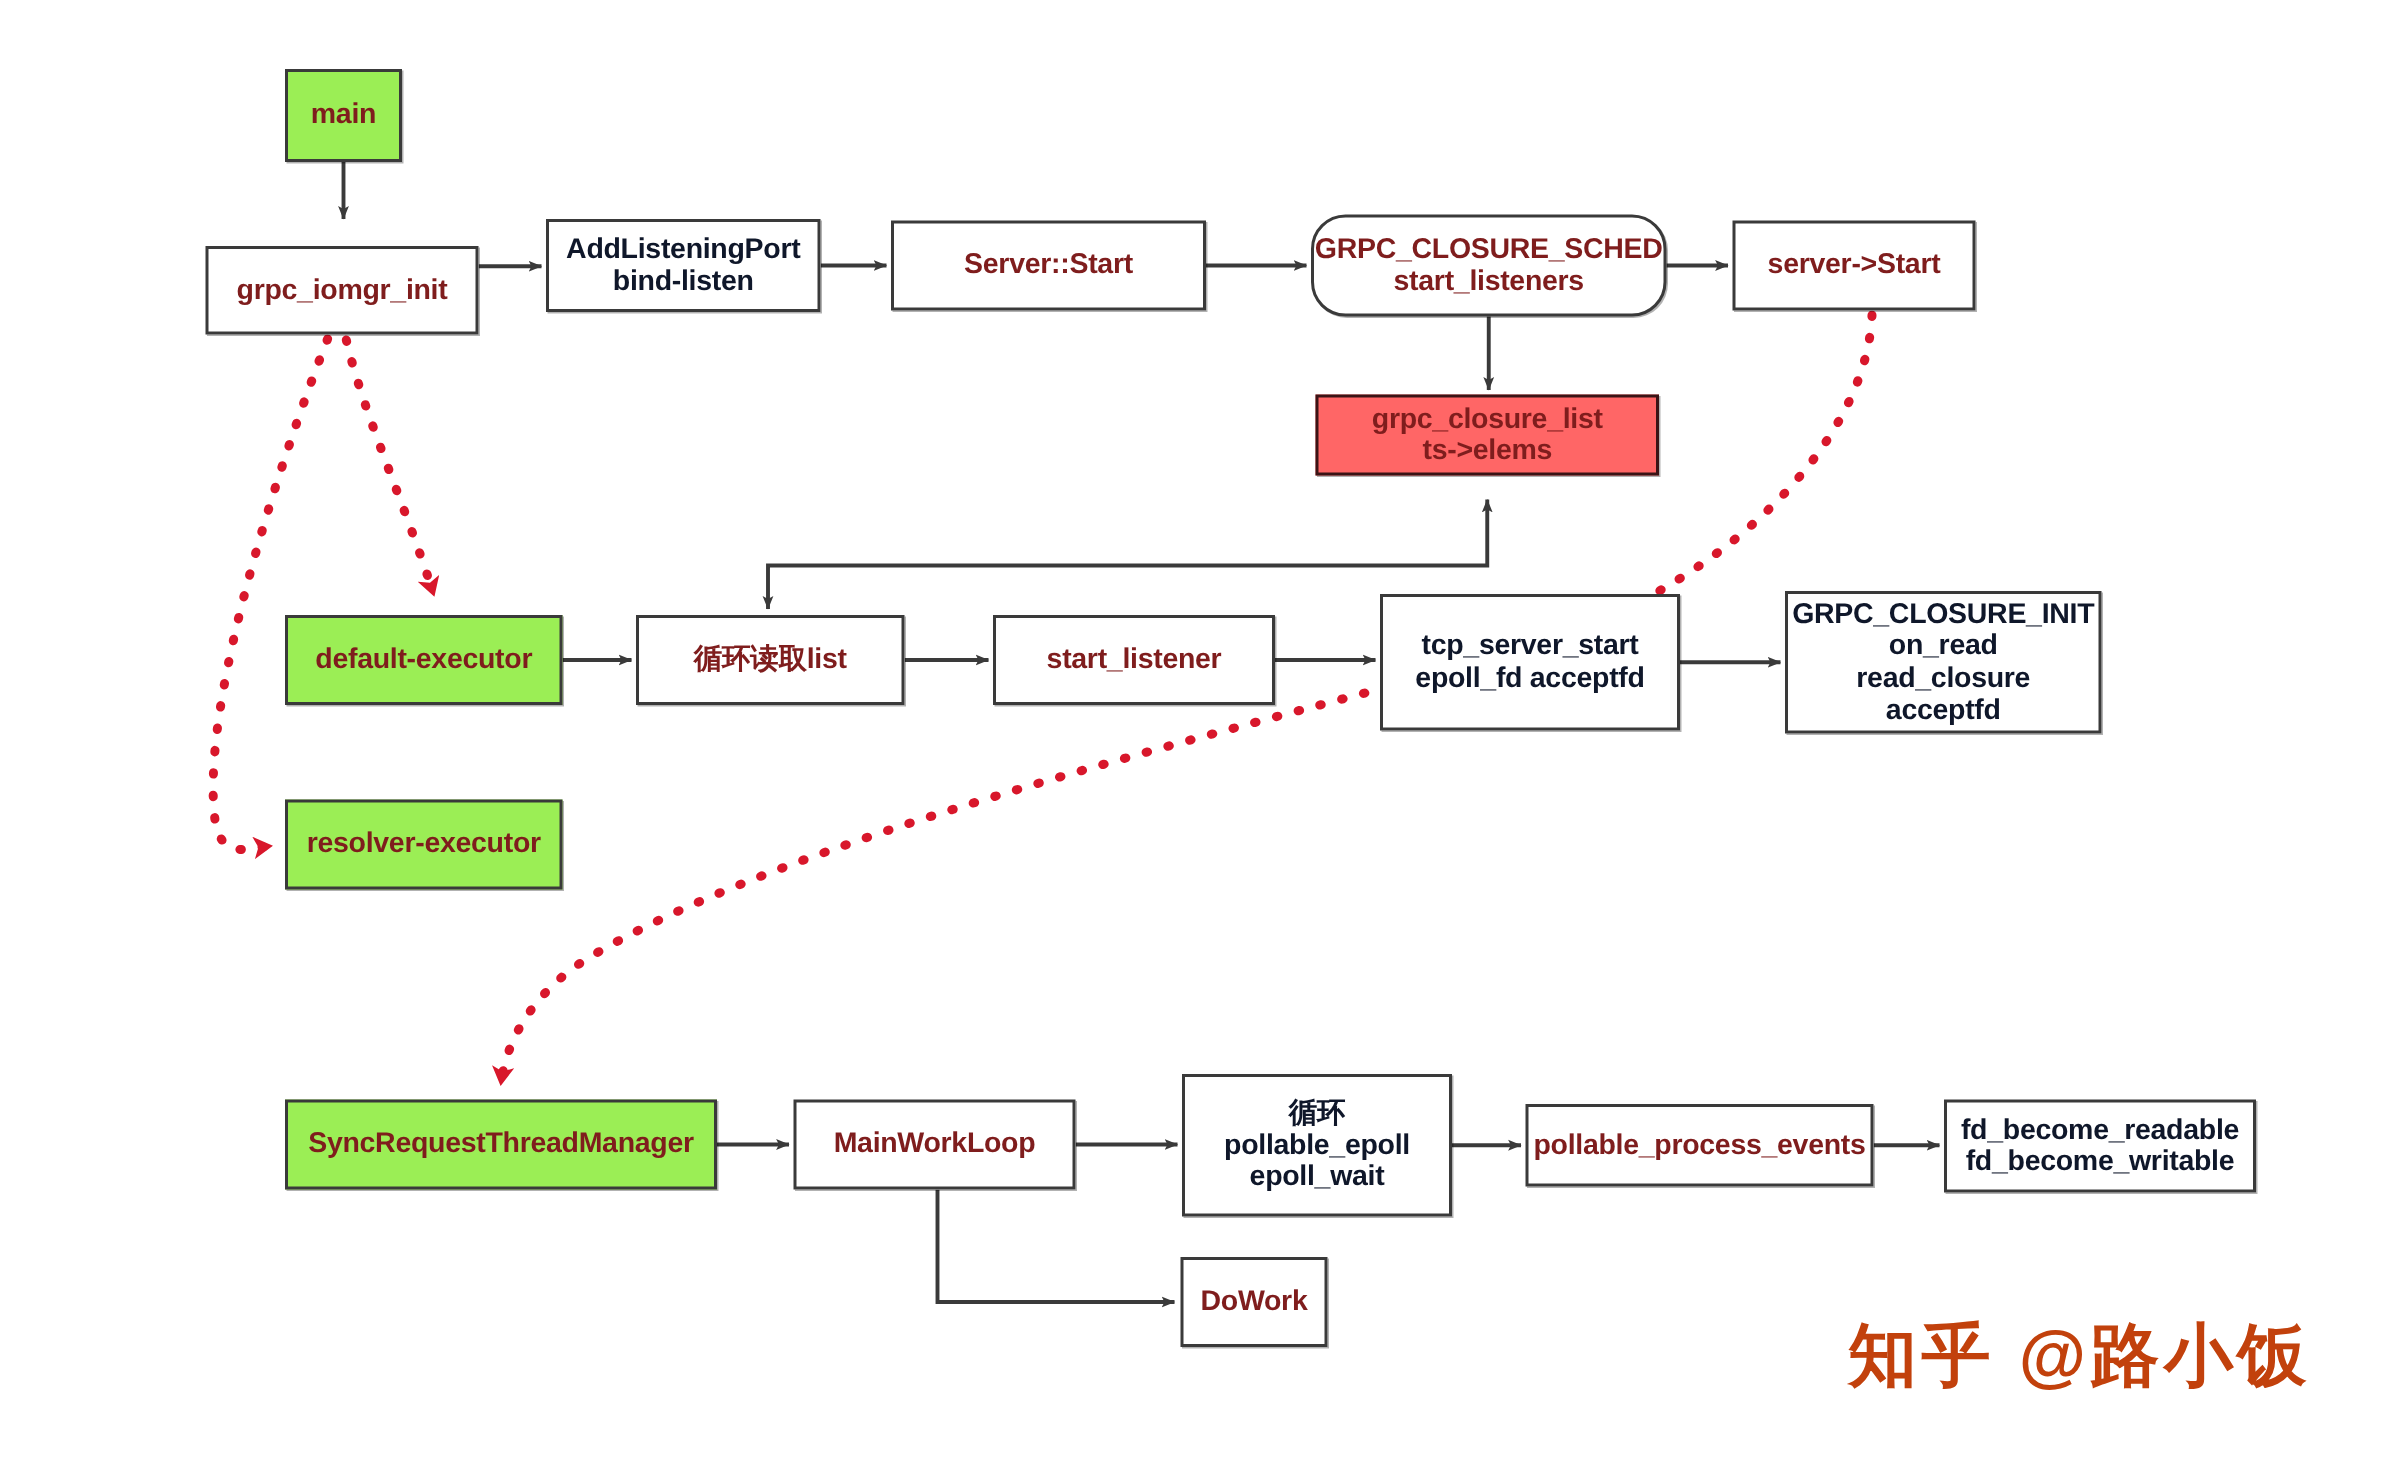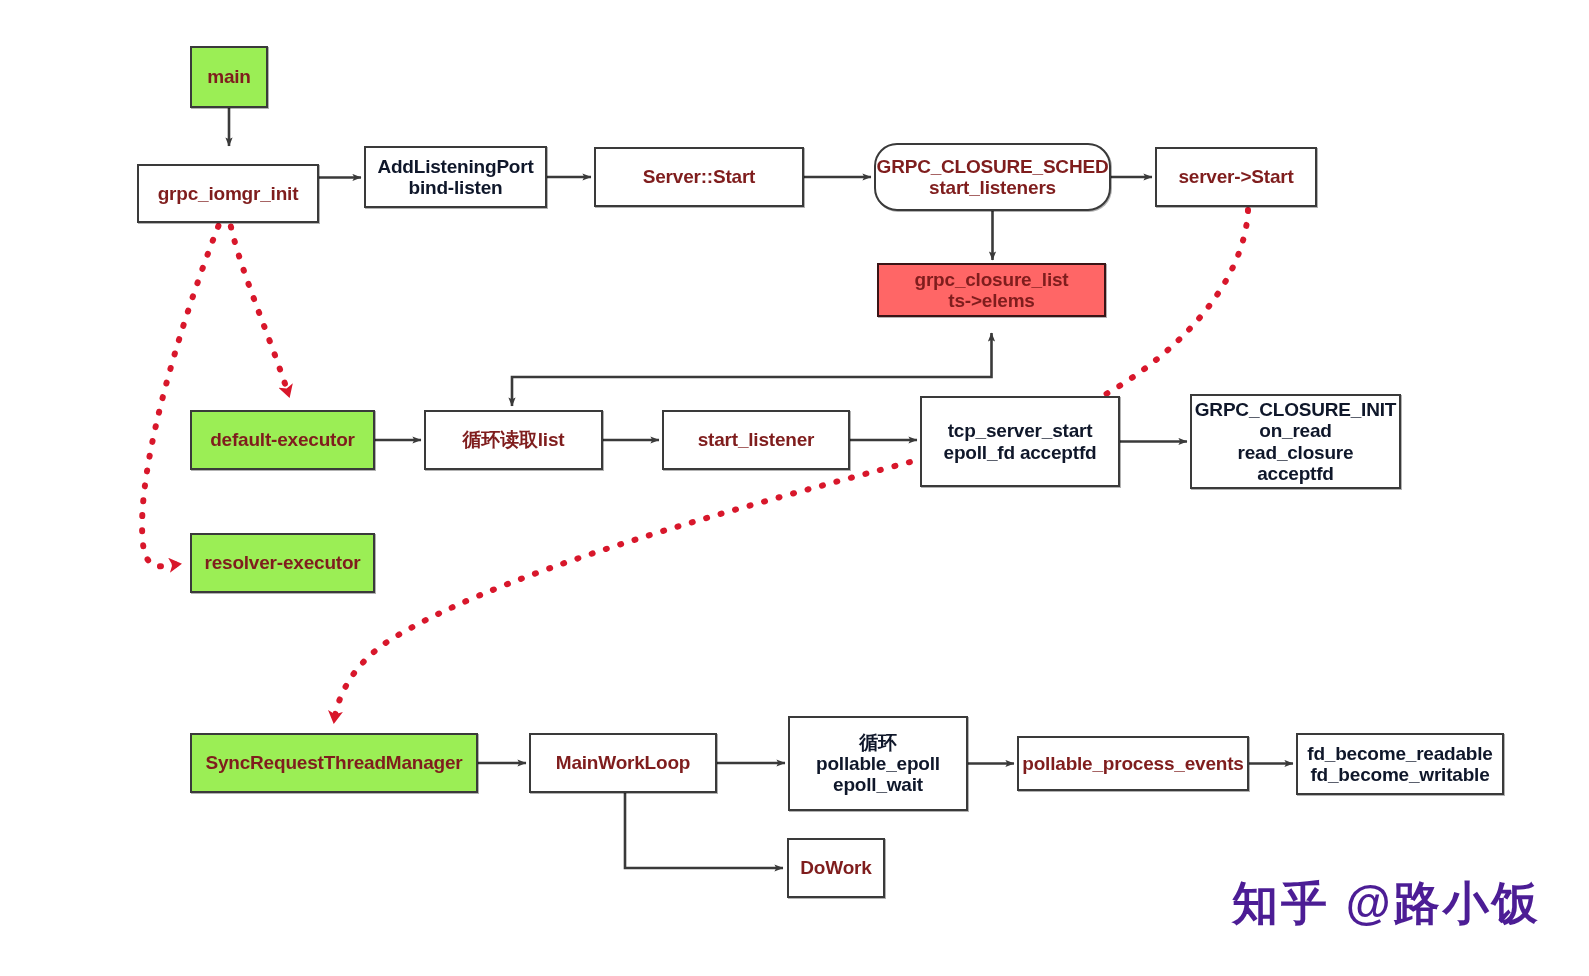--- a/index.html
+++ b/index.html
@@ -48,21 +48,21 @@
   }
   .node.red {
     background: #FF6666;
     border-color: #3a1416;
   }
   .node.blue-text {
     color: #0f172a;
   }
   .watermark {
     position: absolute;
-    color: #4c1d95;
+    color: #c2410c;
     font-size: 46px;
     font-weight: bold;
     letter-spacing: 3px;
     white-space: pre;
     user-select: none;
   }
 </style>
 </head>
 <body>
 

